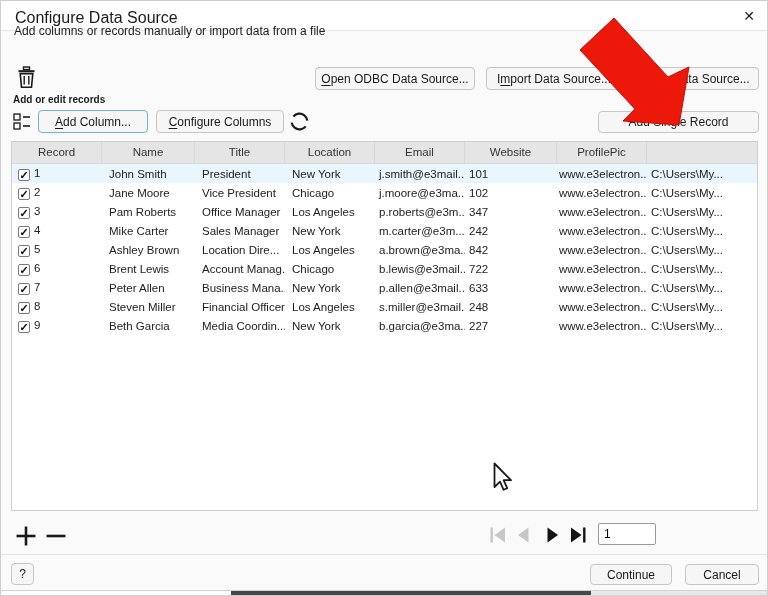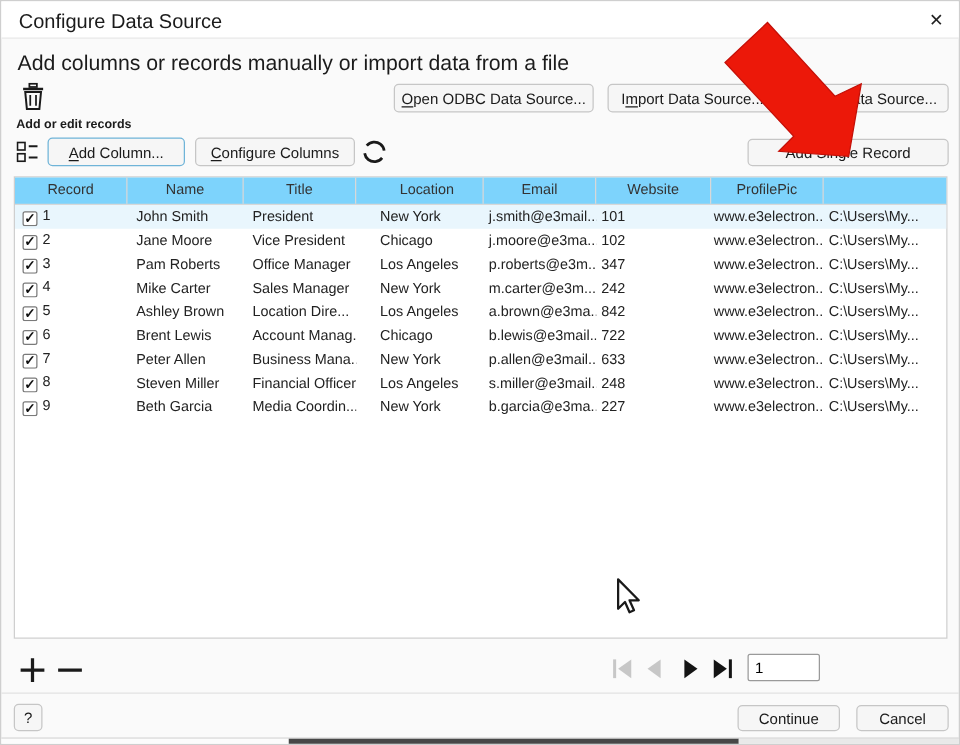--- a/index.html
+++ b/index.html
@@ -8,21 +8,21 @@
   #canvas { position:relative; width:768px; height:596px; background:#fafafa;
             border:1px solid #cfcfcf; overflow:hidden; }
 
   
   .titlebar { position:absolute; left:0; top:0; width:768px; height:30px;
               background:#ffffff; border-bottom:1px solid #e7e7e7; }
   .title { position:absolute; left:14px; top:8px; font-size:16px; }
   .close-btn { position:absolute; right:10px; top:5px; width:20px; height:20px;
                font-size:14px; color:#222; text-align:center; line-height:20px; cursor:default; }
 
-  .instruction { position:absolute; left:13px; top:40px; font-size:17px; }
+  .instruction { position:absolute; left:13px; top:23px; font-size:12px; }
 
   
   .btn { position:absolute; display:flex; align-items:center; justify-content:center;
          background:#f6f6f6; border:1px solid #c6c6c6; border-radius:4px;
          font-size:12px; color:#1a1a1a; font-family:"Liberation Sans",sans-serif; }
   .key { text-decoration:underline; text-underline-offset:2px; }
   .focus { border:1.5px solid #6fb4d8; }
 
   #btn-odbc   { left:314px; top:66px; width:160px; height:23px; }
   #btn-import { left:485px; top:66px; width:136px; height:23px; }
@@ -34,28 +34,28 @@
   .list-icon    { position:absolute; left:12px; top:111px; }
   .refresh-icon { position:absolute; left:287px; top:109px; }
 
   #btn-addcol  { left:37px;  top:109px; width:110px; height:23px; }
   #btn-cfgcol  { left:155px; top:109px; width:128px; height:23px; }
   #btn-addrec  { left:597px; top:110px; width:161px; height:22px; }
 
   
   .table { position:absolute; left:10px; top:140px; width:747px; height:370px;
            background:#ffffff; border:1px solid #cfcfcf; }
-  .thead { display:flex; height:22px; background:#7dd3fc; border-bottom:1px solid #d8d8d8; }
+  .thead { display:flex; height:22px; background:#e5e5e5; border-bottom:1px solid #d8d8d8; }
   .th { font-size:11.5px; color:#333; text-align:center; line-height:21px;
         border-right:1px solid #d8d8d8; overflow:hidden; white-space:nowrap; }
   .th.c-extra { border-right:none; }
   .trow { display:flex; height:19px; align-items:center; font-size:11.5px; color:#222; }
   .trow.selected { background:#e9f6fd; }
   .td { overflow:hidden; white-space:nowrap; padding:0 4px; }
-  .c-record{width:90px;} .c-name{width:93px;} .c-title{width:90px;} .c-location{width:90px;margin-left:12px;}
+  .c-record{width:90px;} .c-name{width:93px;} .c-title{width:90px;} .c-location{width:90px;}
   .c-email{width:90px;} .c-ext{width:90px;} .c-website{width:92px;} .c-profilepic{width:90px;}
   .c-extra{width:20px;}
   .td.c-name,.td.c-title,.td.c-location{ padding-left:7px; }
   .td.c-website{ text-align:right; padding-right:6px; }
   .checkbox { display:inline-block; width:12px; height:12px; background:#fff;
               border:1px solid #7a7a7a; border-radius:2px; font-size:11px; line-height:11px;
               text-align:center; color:#111; margin:0 4px 0 2px; vertical-align:-2px; font-weight:bold; }
   .rownum { vertical-align:0px; }
 
   

